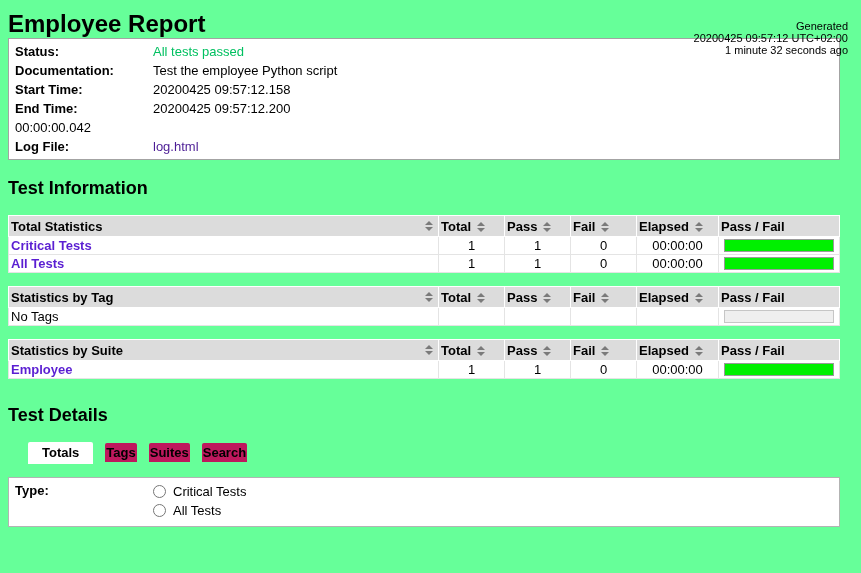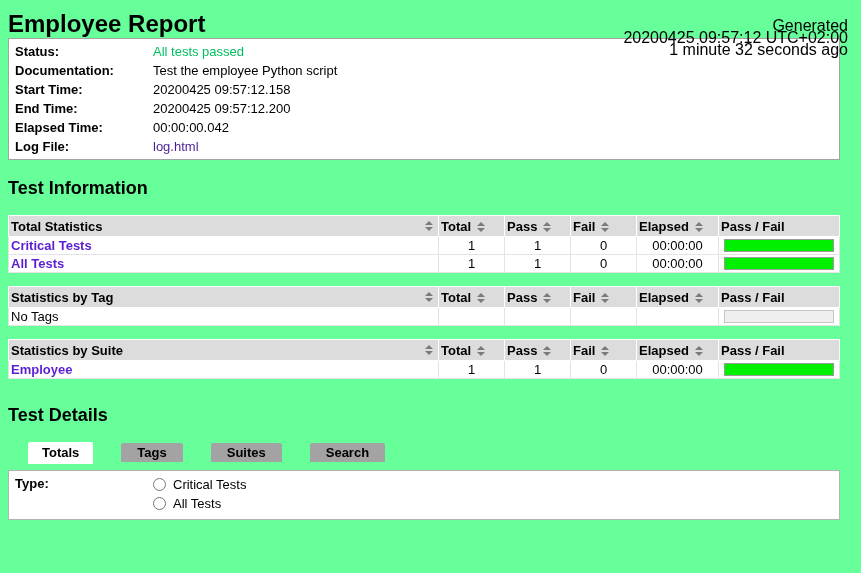--- a/index.html
+++ b/index.html
@@ -6,21 +6,21 @@
   body{
     width:861px;height:573px;overflow:hidden;
     background:#66ff99;
     font-family:"Liberation Sans","DejaVu Sans",sans-serif;
     font-size:13px;color:#000;
   }
   .page{position:relative;padding:0 21px 0 8px;}
 
   
   h1{font-size:24px;font-weight:bold;margin:10px 0 0 0;line-height:28px;}
-  .generated{position:absolute;top:10px;right:13px;text-align:right;font-size:16px;line-height:12px;}
+  .generated{position:absolute;top:10px;right:13px;text-align:right;font-size:11px;line-height:12px;}
 
   h2{font-size:18px;font-weight:bold;margin:26px 0 17px 0;line-height:20px;}
   h2.tight{margin-top:18px;}
 
   
   .summary-box{background:#fff;border:1px solid #a3a3a3;padding:3px 0;}
   .srow{display:flex;padding:2px 6px;line-height:15px;}
   .srow .lbl{width:138px;font-weight:bold;flex:none;}
   .status-pass{color:#00c060;}
   a.loglink{color:#4c1d95;text-decoration:none;cursor:pointer;}
@@ -42,22 +42,22 @@
   .sort i{display:block;width:0;height:0;border-left:4px solid transparent;border-right:4px solid transparent;}
   .sort .up{border-bottom:4px solid #7a7a7a;margin-bottom:2px;}
   .sort .down{border-top:4px solid #7a7a7a;}
   .sort.at-right{position:absolute;right:5px;top:50%;transform:translateY(-50%);margin:0;}
 
   .bar{height:11px;margin:1px 3px;border:1px solid #9a9a9a;background:#00f000;overflow:hidden;}
   .bar .fill{height:100%;background:#00f000;width:0;}
   .bar.empty{background:#efefef;border-color:#c6c6c6;}
 
   
-  .tabs{display:flex;align-items:flex-end;margin:0 0 8px 20px;gap:28px;position:relative;z-index:2;}
-  .tab{background:#a3a3a3;font-weight:bold;font-size:13px;padding:2px 16px;border-radius:2px 2px 0 0;cursor:pointer;line-height:15px;}
+  .tabs{display:flex;align-items:flex-end;margin:0 0 15px 20px;gap:12px;position:relative;z-index:2;}
+  .tab{background:#be185d;font-weight:bold;font-size:13px;padding:2px 1px;border-radius:2px 2px 0 0;cursor:pointer;line-height:15px;}
   .tab.active{background:#fff;padding:3px 14px 4px;margin-bottom:-2px;}
   .details-panel{background:#fff;border:1px solid #b3b3b3;padding:4px 6px 6px;display:flex;position:relative;z-index:1;min-height:36px;}
   .type-label{width:136px;font-weight:bold;flex:none;padding-top:1px;}
   .options label{display:flex;align-items:center;height:19px;font-size:13px;cursor:pointer;}
   .options input{margin:0 7px 0 2px;}
 </style>
 </head>
 <body>
 
 <div class="page">
@@ -81,21 +81,20 @@
     </div>
     <div class="srow">
       <span class="lbl">Start Time:</span>
       <span>20200425 09:57:12.158</span>
     </div>
     <div class="srow">
       <span class="lbl">End Time:</span>
       <span>20200425 09:57:12.200</span>
     </div>
     <div class="srow">
-      <span class="lbl">Elapsed Time:</span>
       <span>00:00:00.042</span>
     </div>
     <div class="srow">
       <span class="lbl">Log File:</span>
       <a class="loglink">log.html</a>
     </div>
   </div>
 
   <h2 class="tight">Test Information</h2>
 

